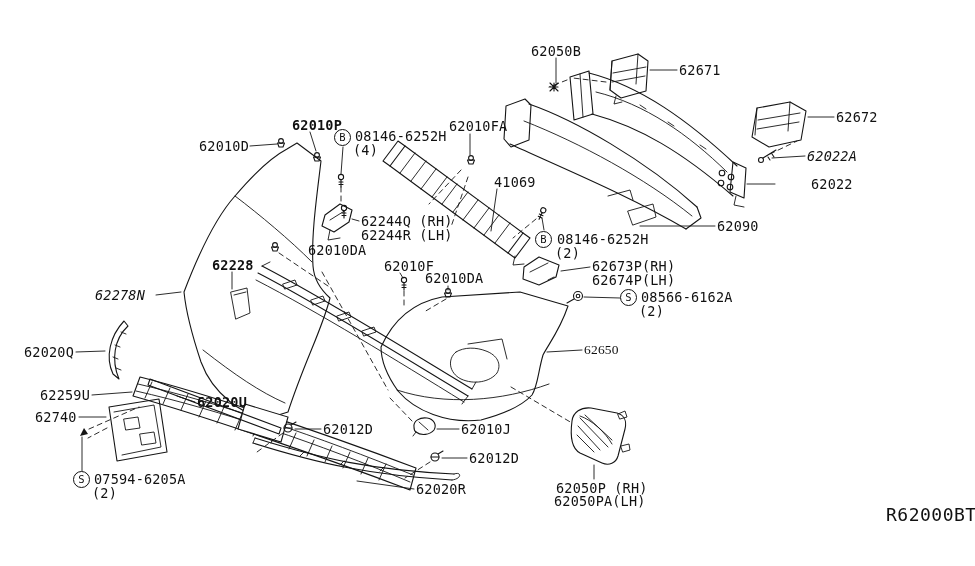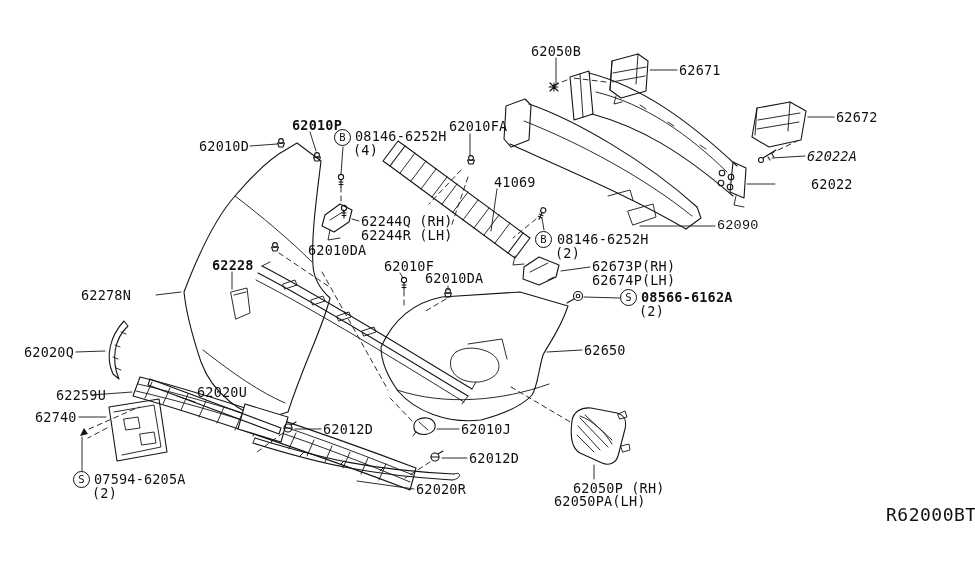--- a/index.html
+++ b/index.html
@@ -233,53 +233,53 @@
       <path class="ln thin dash" d="M430,462 L405,478"></path>
     </g>
   </svg>
 
   <div id="labels-layer">
       <div class="part-label" style="left: 531px; top: 44px;">62050B</div>
       <div class="part-label" style="left: 679px; top: 63px;">62671</div>
       <div class="part-label" style="left: 836px; top: 110px; text-align: right;">62672</div>
       <div class="part-label" style="left: 807px; top: 149px; font-style: italic;">62022A</div>
       <div class="part-label" style="left: 811px; top: 177px;">62022</div>
-      <div class="part-label" style="left: 717px; top: 219px; font-family: Liberation Mono, monospace;">62090</div>
+      <div class="part-label" style="left: 717px; top: 219px;">62090</div>
       <div class="part-label" style="left: 199px; top: 139px;">62010D</div>
       <div class="part-label" style="left: 292px; top: 118px; font-weight: bold;">62010P</div>
       <div class="part-label" style="left: 449px; top: 119px;">62010FA</div>
       <div class="part-label" style="left: 494px; top: 175px;">41069</div>
       <div class="part-label" style="left: 361px; top: 214px;">62244Q (RH)</div>
       <div class="part-label" style="left: 361px; top: 228px;">62244R (LH)</div>
       <div class="part-label" style="left: 308px; top: 243px;">62010DA</div>
       <div class="part-label" style="left: 212px; top: 258px; font-weight: bold;">62228</div>
       <div class="part-label" style="left: 384px; top: 259px;">62010F</div>
       <div class="part-label" style="left: 425px; top: 271px;">62010DA</div>
       <div class="part-label" style="left: 592px; top: 259px;">62673P(RH)</div>
       <div class="part-label" style="left: 592px; top: 273px;">62674P(LH)</div>
-      <div class="part-label" style="left: 584px; top: 343px;">62650</div>
-      <div class="part-label" style="left: 81px; top: 288px;">62278N</div>
+      <div class="part-label" style="left: 584px; top: 343px; font-family: Liberation Serif, serif;">62650</div>
+      <div class="part-label" style="left: 95px; top: 288px; font-style: italic;">62278N</div>
       <div class="part-label" style="left: 24px; top: 345px;">62020Q</div>
-      <div class="part-label" style="left: 40px; top: 388px; margin-left: 16px;">62259U</div>
-      <div class="part-label" style="left: 197px; top: 385px;">62020U</div>
+      <div class="part-label" style="left: 40px; top: 388px;">62259U</div>
+      <div class="part-label" style="left: 197px; top: 395px; font-weight: bold;">62020U</div>
       <div class="part-label" style="left: 35px; top: 410px;">62740</div>
       <div class="part-label" style="left: 323px; top: 422px;">62012D</div>
       <div class="part-label" style="left: 461px; top: 422px;">62010J</div>
       <div class="part-label" style="left: 469px; top: 451px;">62012D</div>
       <div class="part-label" style="left: 416px; top: 482px;">62020R</div>
-      <div class="part-label" style="left: 573px; top: 481px;">62050P (RH)</div>
+      <div class="part-label" style="left: 556px; top: 481px;">62050P (RH)</div>
       <div class="part-label" style="left: 554px; top: 494px;">62050PA(LH)</div>
       <span class="circle-letter" style="left: 334px; top: 129px;">B</span>
       <div class="part-label" style="left: 355px; top: 129px;">08146-6252H</div>
       <div class="part-label" style="left: 353px; top: 143px;">(4)</div>
       <span class="circle-letter" style="left: 535px; top: 231px;">B</span>
       <div class="part-label" style="left: 557px; top: 232px;">08146-6252H</div>
       <div class="part-label" style="left: 555px; top: 246px;">(2)</div>
       <span class="circle-letter" style="left: 620px; top: 289px;">S</span>
-      <div class="part-label" style="left: 641px; top: 290px; font-weight: bold;">08566-6162A</div>
+      <div class="part-label" style="left: 641px; top: 290px;">08566-6162A</div>
       <div class="part-label" style="left: 639px; top: 304px;">(2)</div>
       <span class="circle-letter" style="left: 73px; top: 471px;">S</span>
       <div class="part-label" style="left: 94px; top: 472px;">07594-6205A</div>
       <div class="part-label" style="left: 92px; top: 486px;">(2)</div>
     </div>
 
   <div class="ref-code">R62000BT</div>
 </div>
 
 </body></html>

